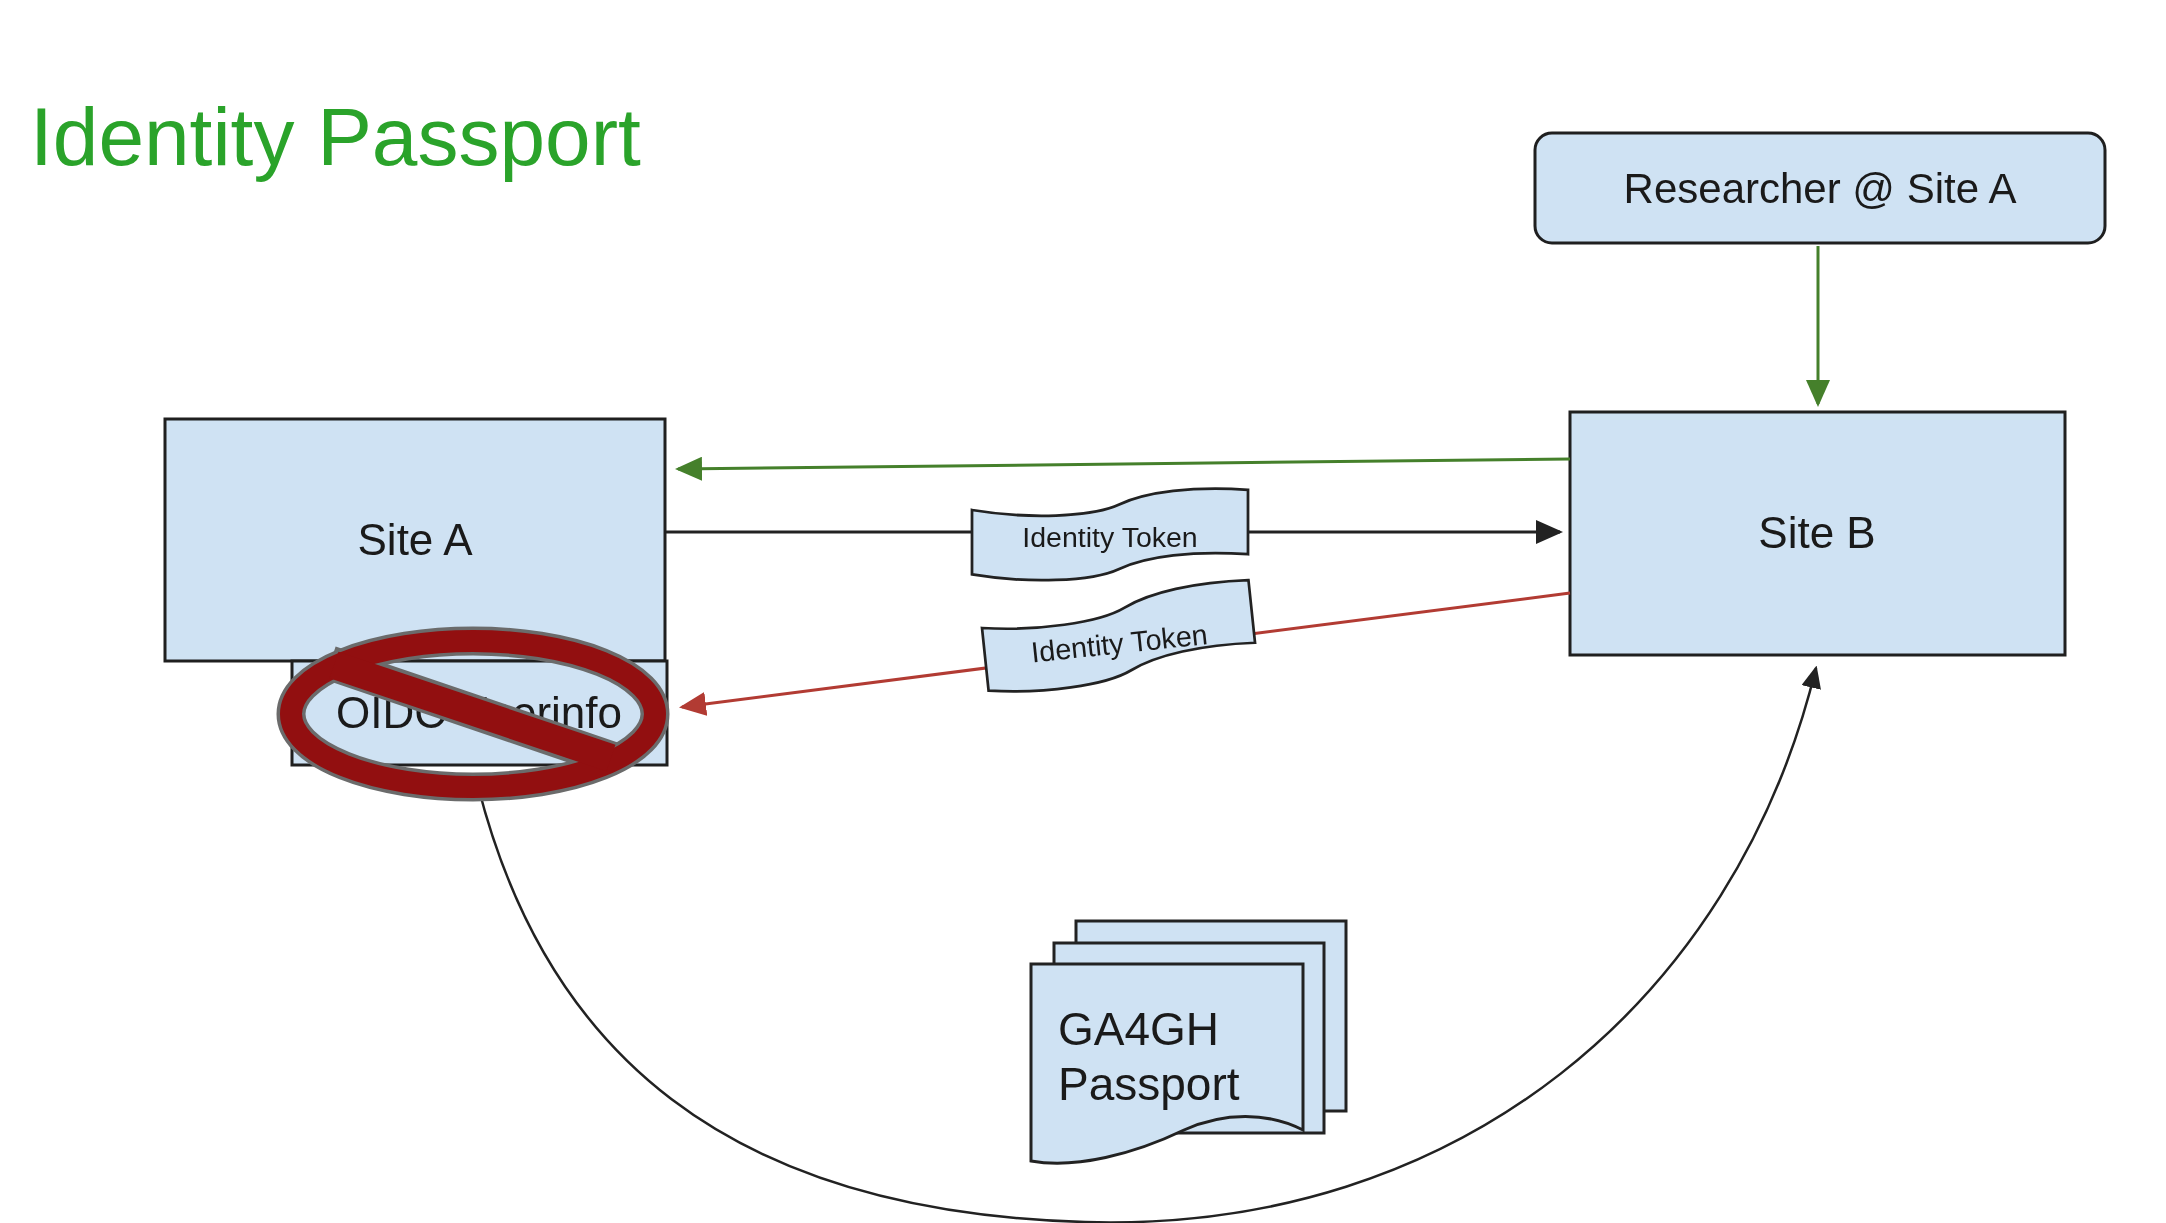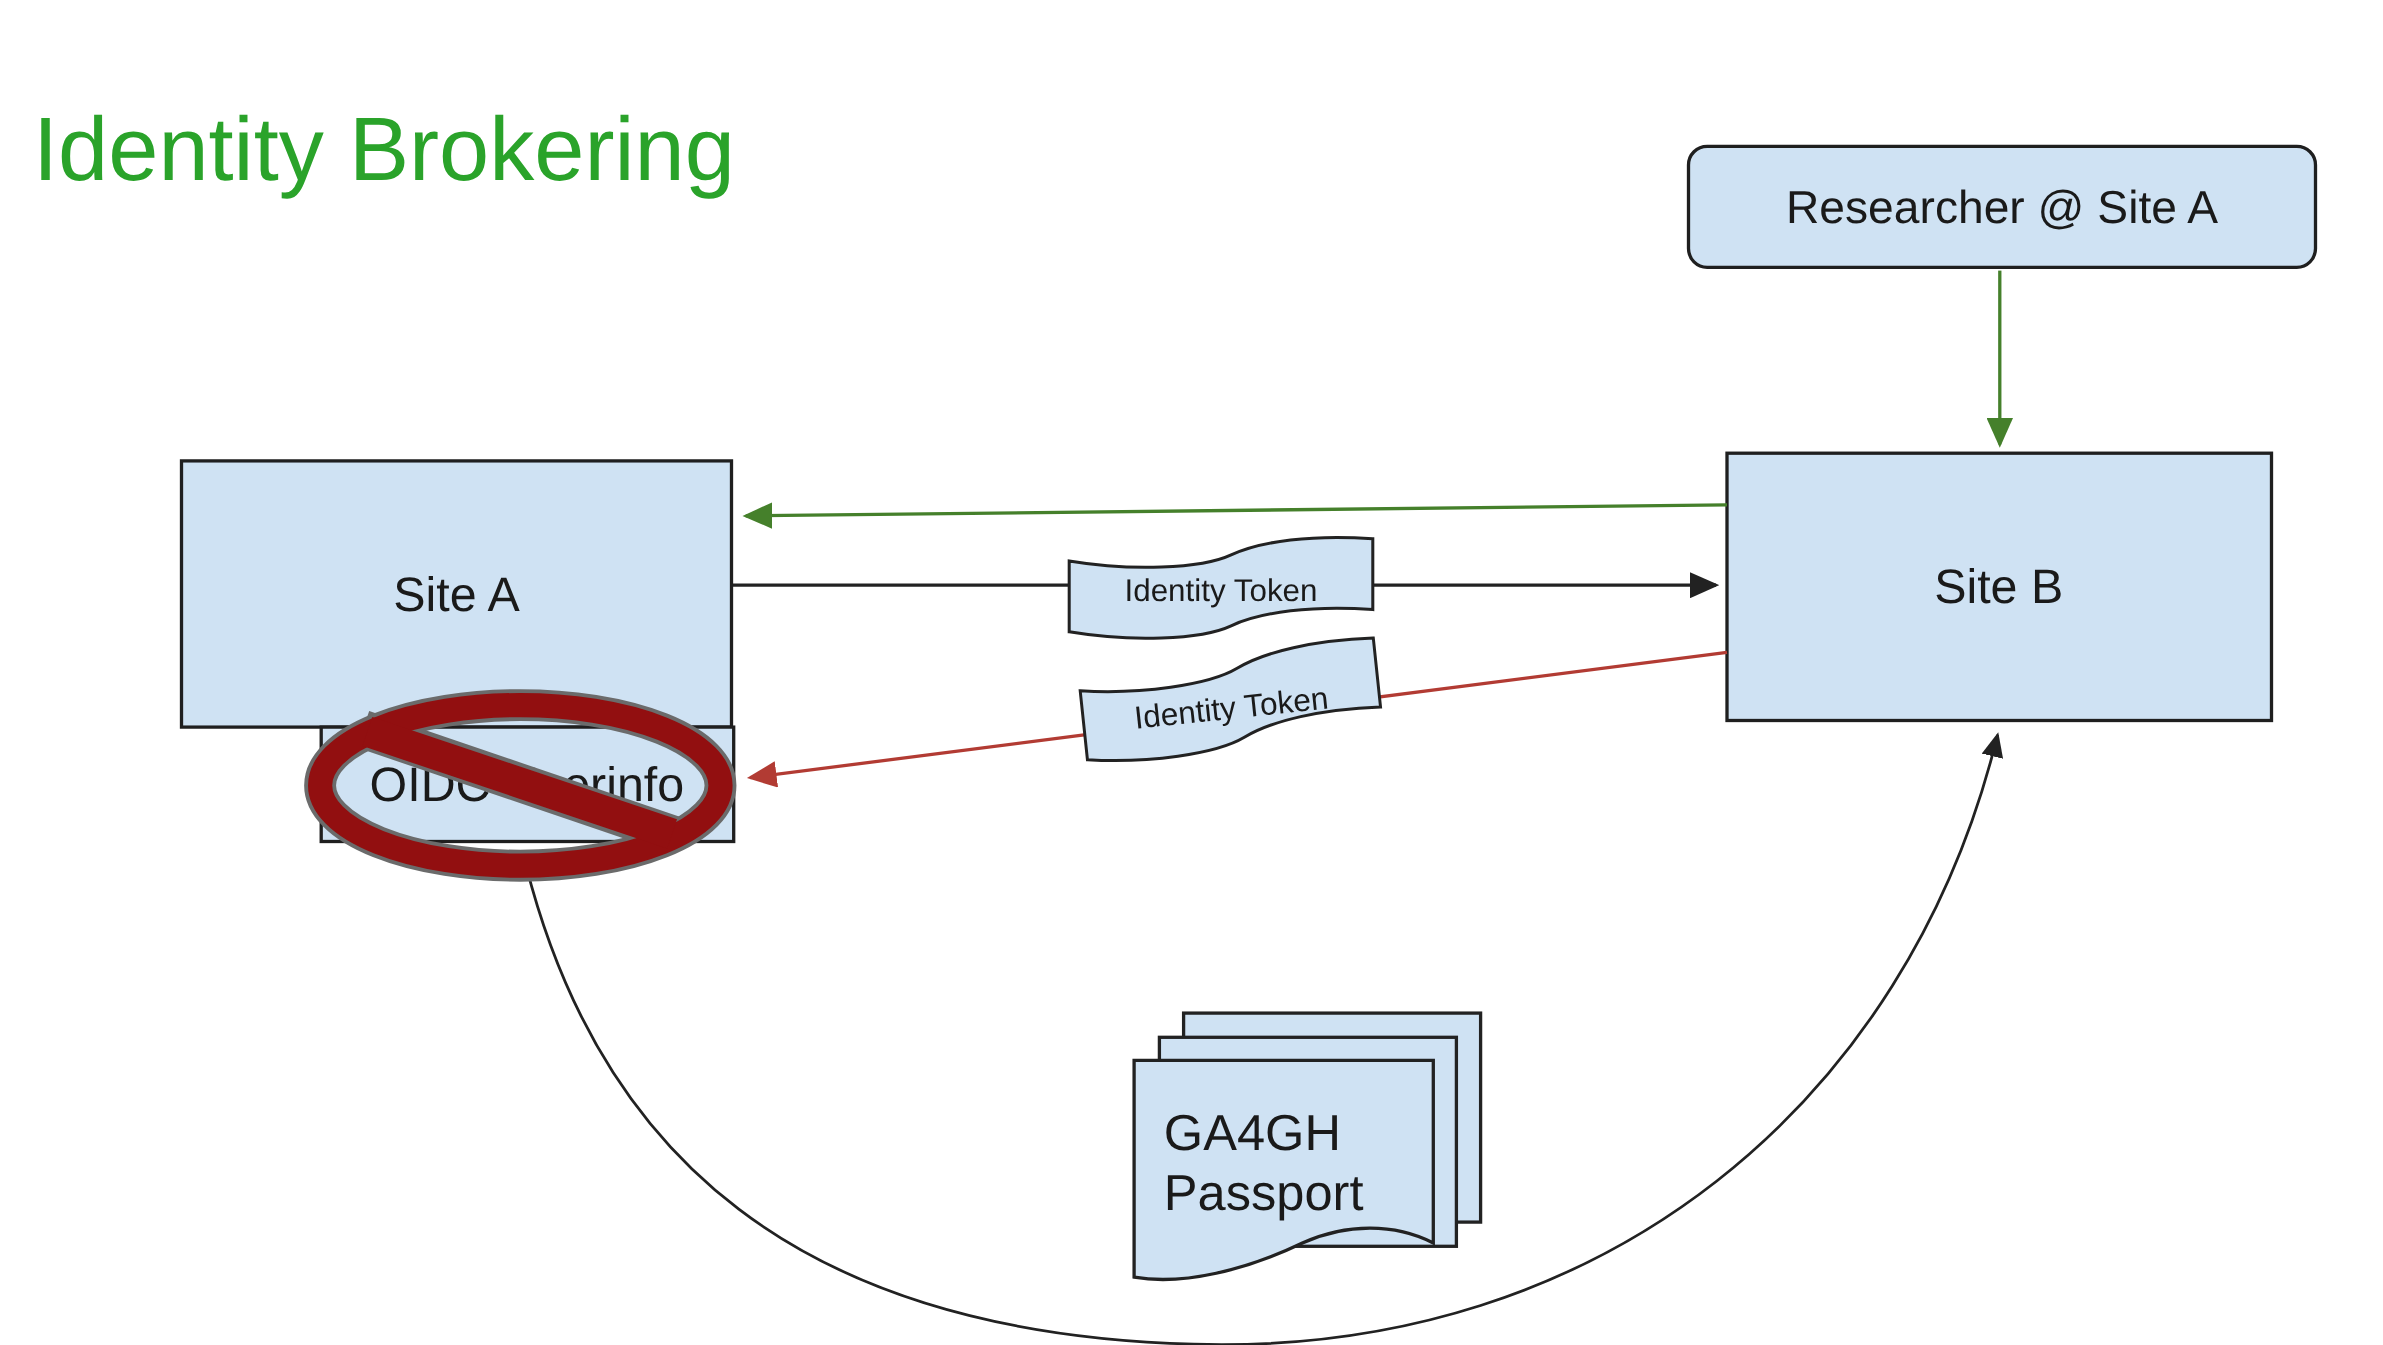--- a/index.html
+++ b/index.html
@@ -38,21 +38,21 @@
   .curve      { stroke: #222222; stroke-width: 2.5; }
   .mkg { fill: #45802b; } .mkk { fill: #222222; } .mkr { fill: #b23b33; }
   .ban-red  { stroke: #920f10; fill: none; }
   .ban-gray { stroke: #6b6b6b; fill: none; }
 </style>
 </head>
 <body>
 
 <div class="stage">
 
-  <div class="slide-title">Identity Brokering</div>
+  <div class="slide-title">Identity Passport</div>
 
   <svg class="diagram" width="2166" height="1223" viewBox="0 0 2166 1223">
 
     <defs>
       <marker id="mg" markerUnits="strokeWidth" markerWidth="9" markerHeight="8" refX="8" refY="4" orient="auto">
           <path class="mkg" d="M0,0 L9,4 L0,8 Z"></path>
         </marker>
       <marker id="mk" markerUnits="strokeWidth" markerWidth="9" markerHeight="8" refX="8" refY="4" orient="auto">
           <path class="mkk" d="M0,0 L9,4 L0,8 Z"></path>
         </marker>

